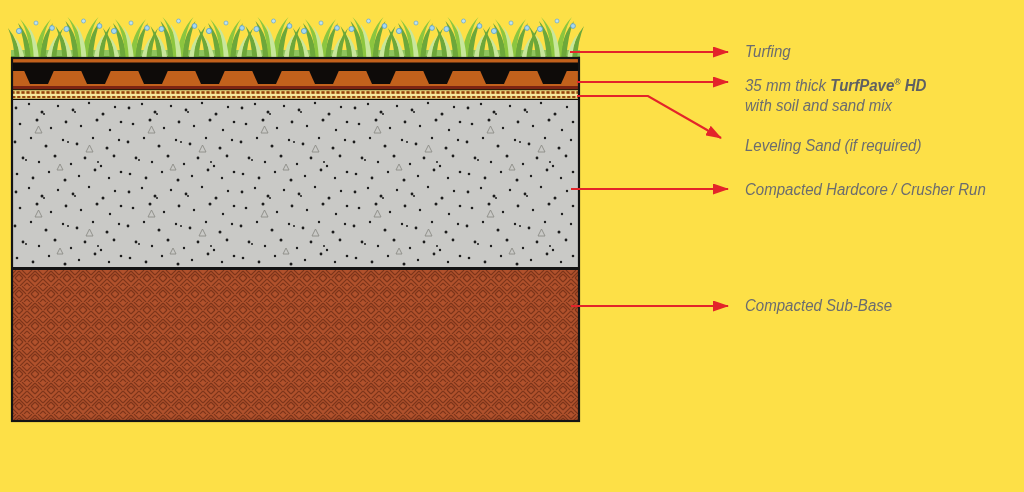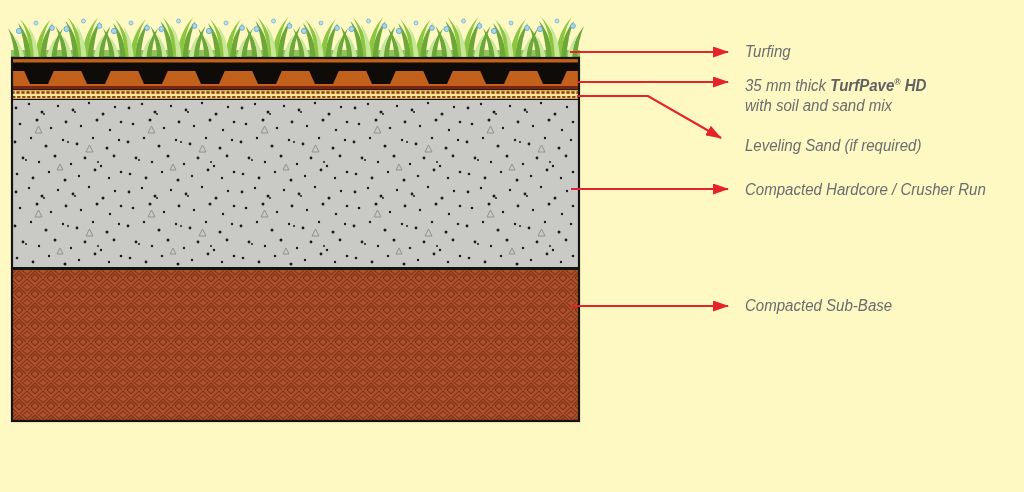--- a/index.html
+++ b/index.html
@@ -1,17 +1,17 @@
 <!DOCTYPE html>
 <html><head>
 <meta charset="utf-8">
 <style>
   html,body{margin:0;padding:0;background:#fff;}
   .stage{
-    position:relative;width:1024px;height:492px;background:#fef9c3;overflow:hidden;
+    position:relative;width:1024px;height:492px;background:#fde047;overflow:hidden;
     font-family:"Liberation Sans",sans-serif;
   }
   .diagram-svg{position:absolute;left:0;top:0;}
   .label{
     position:absolute;left:745px;
     font-style:italic;font-size:16px;line-height:20px;color:#6b6c6f;
     white-space:nowrap;
     transform:scaleX(.94);transform-origin:left top;
   }
   .label b{font-weight:bold;color:#5f6063;}

